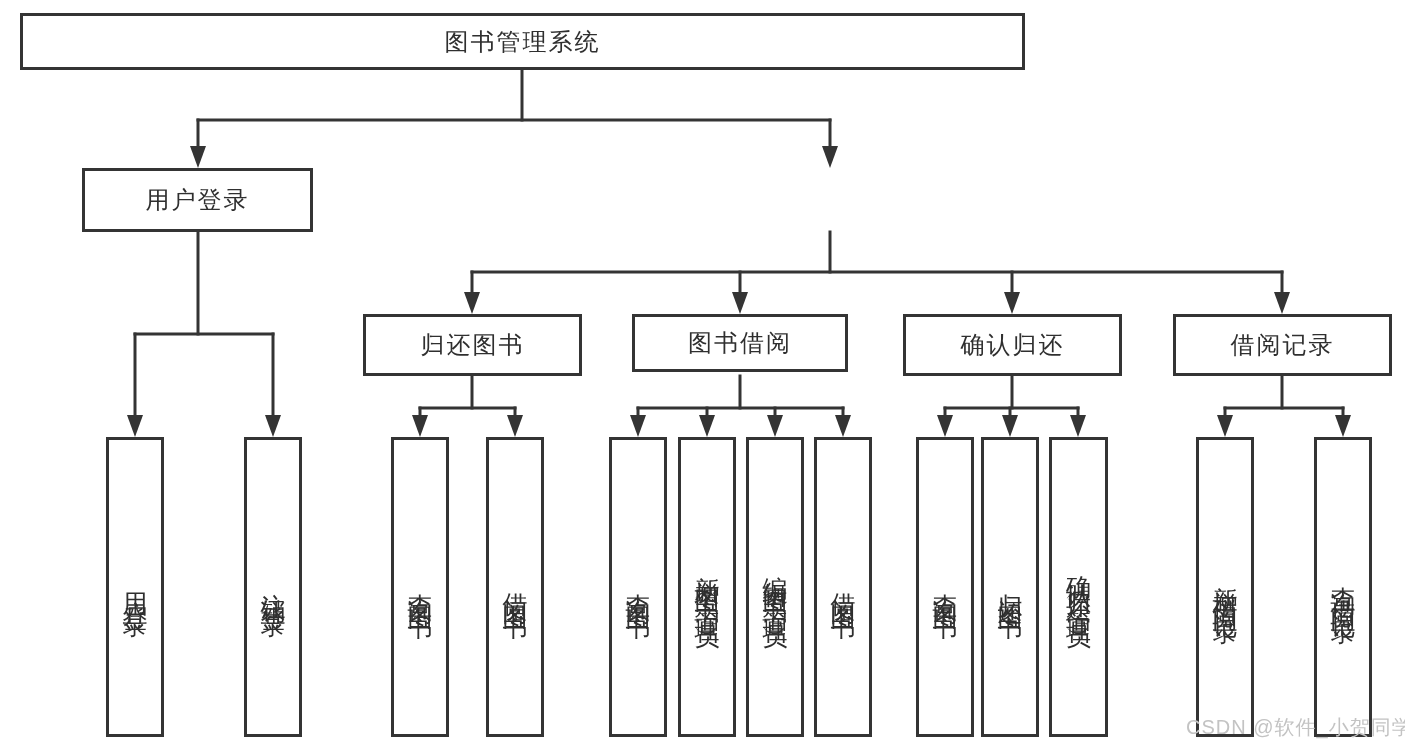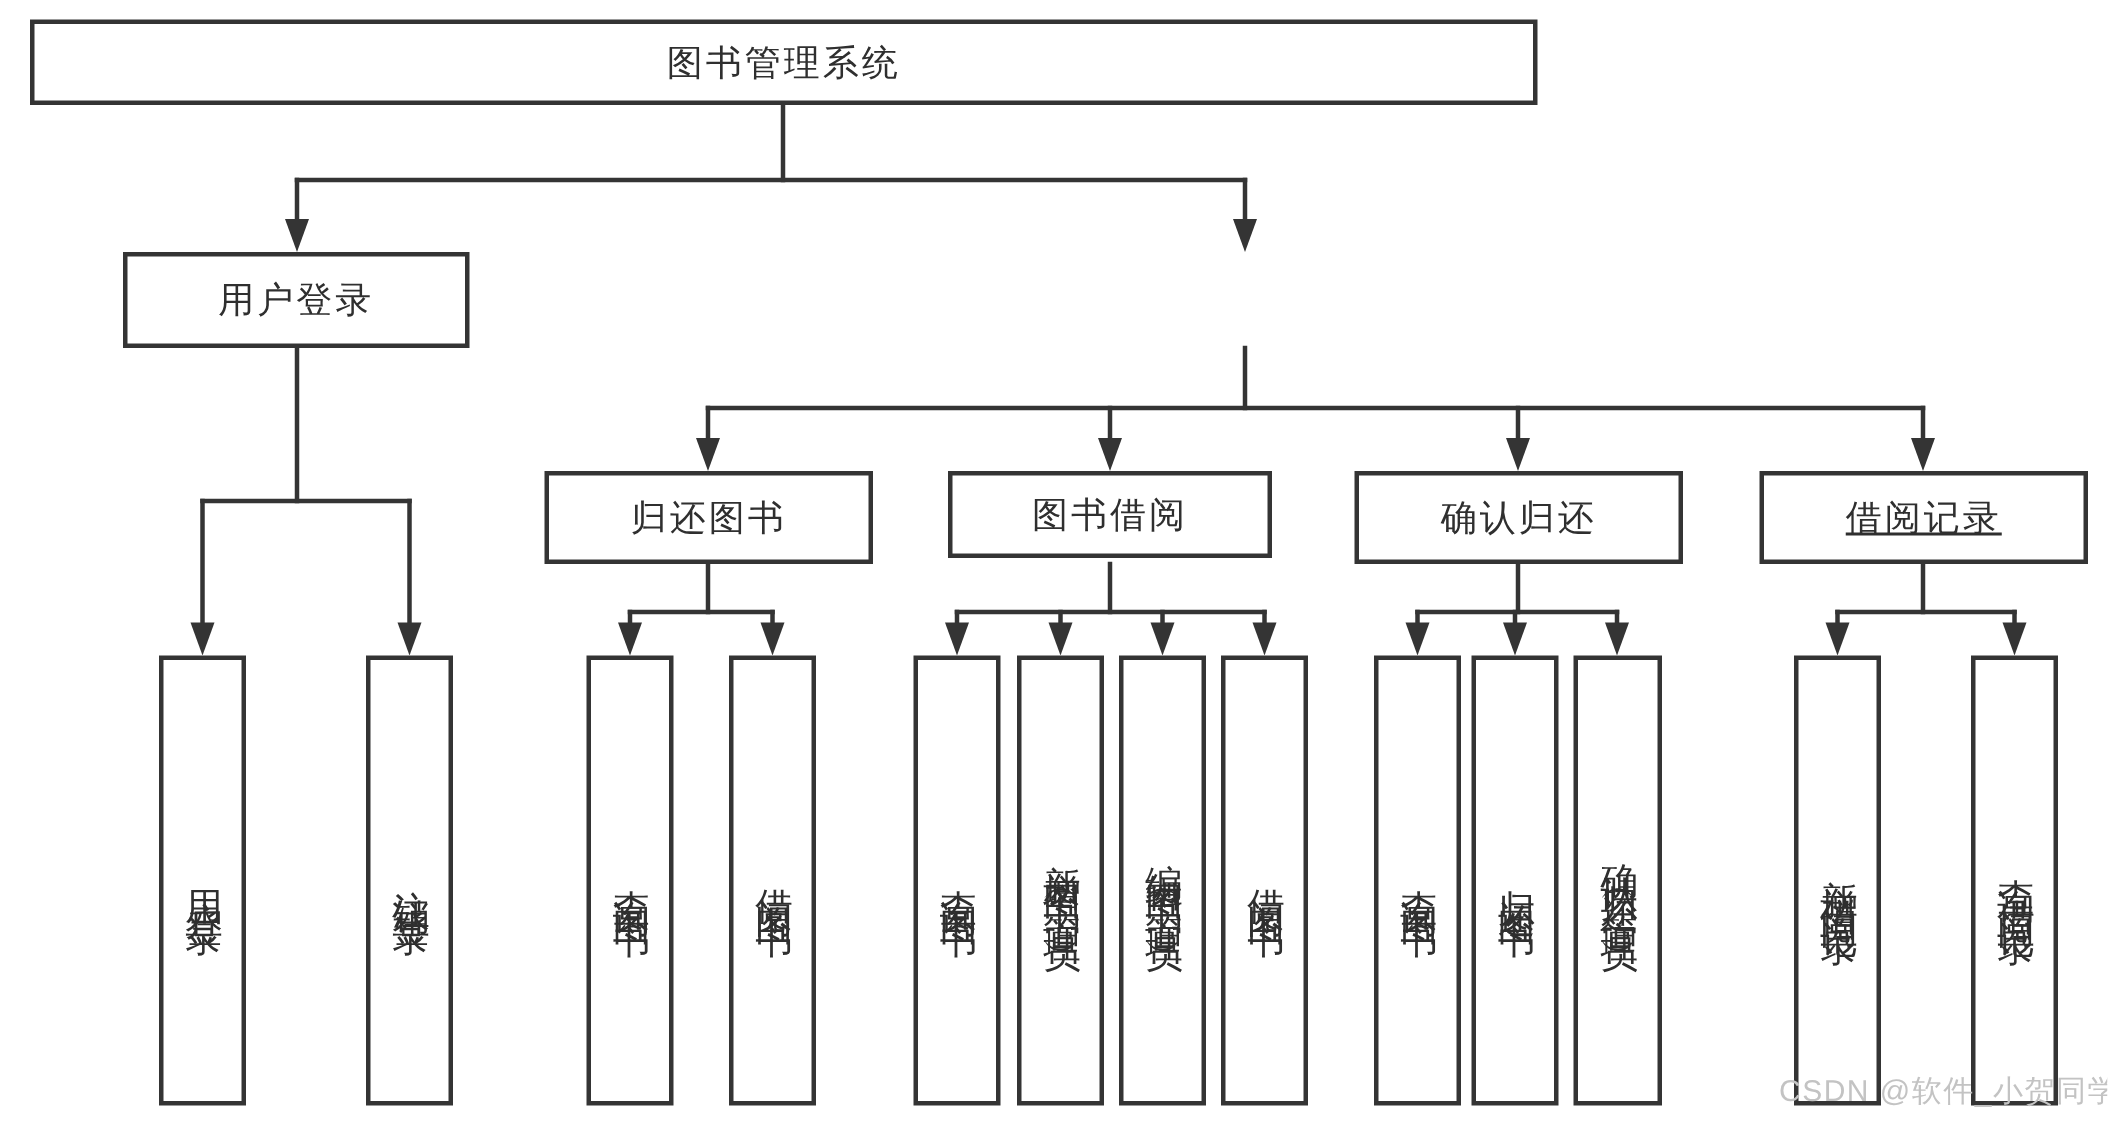--- a/index.html
+++ b/index.html
@@ -126,21 +126,21 @@
 
   <div class="box hbox" style="left:363px; top:314px; width:219px; height:62px;">
     <span class="lbl">归还图书</span>
   </div>
   <div class="box hbox" style="left:632px; top:314px; width:216px; height:58px;">
     <span class="lbl">图书借阅</span>
   </div>
   <div class="box hbox" style="left:903px; top:314px; width:219px; height:62px;">
     <span class="lbl">确认归还</span>
   </div>
-  <div class="box hbox" style="left:1173px; top:314px; width:219px; height:62px;text-decoration:underline;">
+  <div class="box hbox" style="left:1173px; top:314px; width:219px; height:62px;">
     <span class="lbl">借阅记录</span>
   </div>
 
   <div class="box vbox" style="left:106px; top:437px; width:58px; height:300px;">
     <span class="lbl">用户登录</span>
   </div>
   <div class="box vbox" style="left:244px; top:437px; width:58px; height:300px;">
     <span class="lbl">注销登录</span>
   </div>
 

